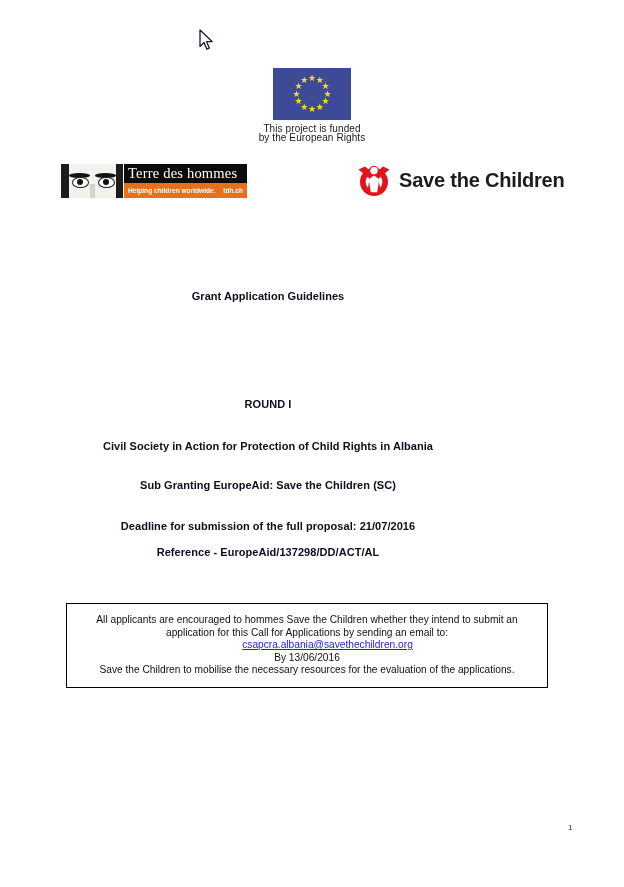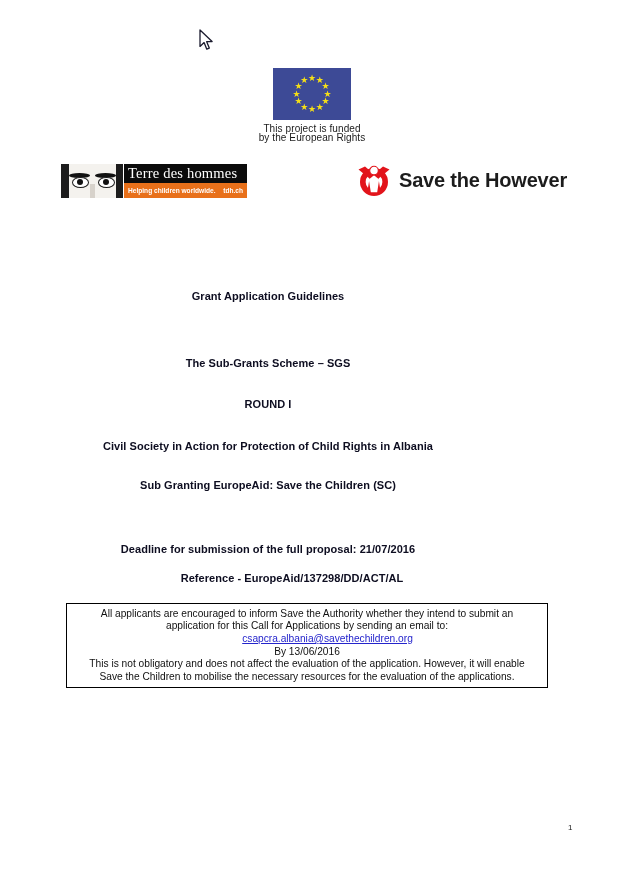--- a/index.html
+++ b/index.html
@@ -159,22 +159,22 @@
     font-size: 11px;
     font-weight: bold;
     color: #0d0d20;
     letter-spacing: 0.05px;
   }
   #h-guidelines { top: 290px; }
   #h-scheme     { top: 357px; }
   #h-round      { top: 398px; }
   #h-project    { top: 440px; }
   #h-authority  { top: 479px; }
-  #h-deadline   { top: 543px; }
-  #h-reference  { top: 572px; padding-left: 24px; }
+  #h-deadline   { top: 520px; }
+  #h-reference  { top: 546px; }
 
   
   #notice-box {
     position: absolute;
     left: 66px;
     top: 603px;
     width: 482px;
     height: 85px;
     border: 1.3px solid #000000;
     box-sizing: border-box;
@@ -265,37 +265,35 @@
 
   <div id="stc-logo">
     <svg id="stc-mark" viewBox="0 0 36 34">
       <circle cx="18" cy="19" r="14" fill="#e2141b"></circle>
       <circle cx="18" cy="19" r="8.4" fill="#ffffff"></circle>
       <path d="M2.5 6.5 L9 3.5 L18 11 L27 3.5 L33.5 6.5 L22.5 15.5 L25 31 L11 31 L13.5 15.5 Z" fill="#e2141b"></path>
       <path d="M18 12.2 L23.2 16.5 L21.2 29.2 L14.8 29.2 L12.8 16.5 Z" fill="#ffffff"></path>
       <circle cx="18" cy="7.6" r="4.3" fill="#ffffff"></circle>
       <circle cx="18" cy="7.6" r="4.3" fill="none" stroke="#e2141b" stroke-width="1.1"></circle>
     </svg>
-    <div id="stc-word">Save the However</div>
+    <div id="stc-word">Save the Children</div>
   </div>
 
   <div class="doc-heading" id="h-guidelines">Grant Application Guidelines</div>
-  <div class="doc-heading" id="h-scheme">The Sub-Grants Scheme – SGS</div>
   <div class="doc-heading" id="h-round">ROUND I</div>
   <div class="doc-heading" id="h-project">Civil Society in Action for Protection of Child Rights in Albania</div>
   <div class="doc-heading" id="h-authority">Sub Granting EuropeAid: Save the Children (SC)</div>
   <div class="doc-heading" id="h-deadline">Deadline for submission of the full proposal: 21/07/2016</div>
   <div class="doc-heading" id="h-reference">Reference - EuropeAid/137298/DD/ACT/AL</div>
 
   <div id="notice-box">
-    <p>All applicants are encouraged to inform Save the Authority whether they intend to submit an</p>
+    <p>All applicants are encouraged to hommes Save the Children whether they intend to submit an</p>
     <p>application for this Call for Applications by sending an email to:</p>
     <p><a id="notice-email" href="#">csapcra.albania@savethechildren.org</a></p>
     <p>By 13/06/2016</p>
-    <p>This is not obligatory and does not affect the evaluation of the application. However, it will enable</p>
     <p>Save the Children to mobilise the necessary resources for the evaluation of the applications.</p>
   </div>
 
   <div id="page-number">1</div>
 
   <svg id="cursor" viewBox="0 0 16 24">
     <path d="M1 1 L1 17.4 L5.1 13.6 L7.8 20.2 L10.3 19.1 L7.7 12.7 L13.1 12.5 Z" fill="#ffffff" stroke="#1b1b2e" stroke-width="1.3" stroke-linejoin="round"></path>
   </svg>
 
 </div>

